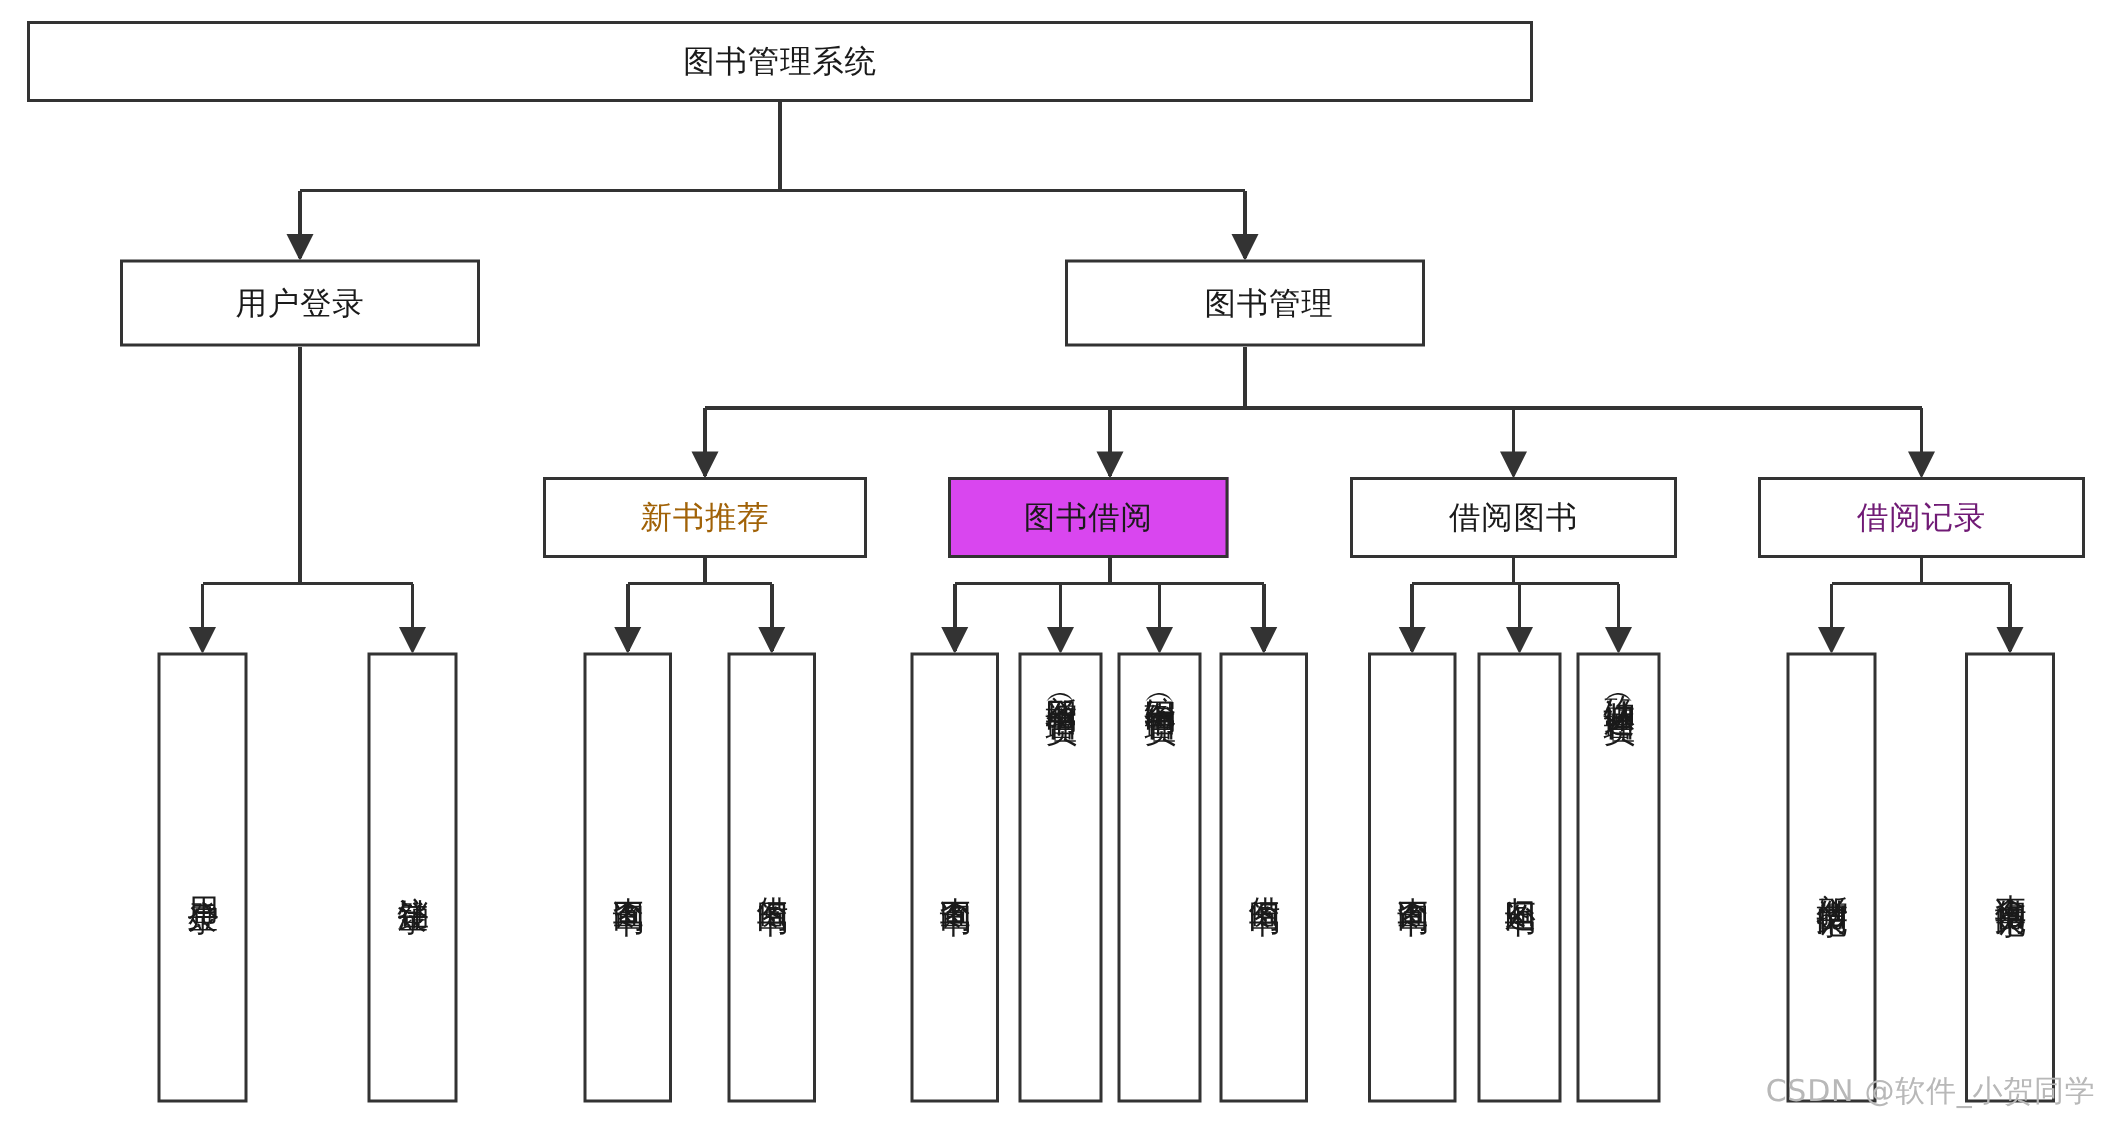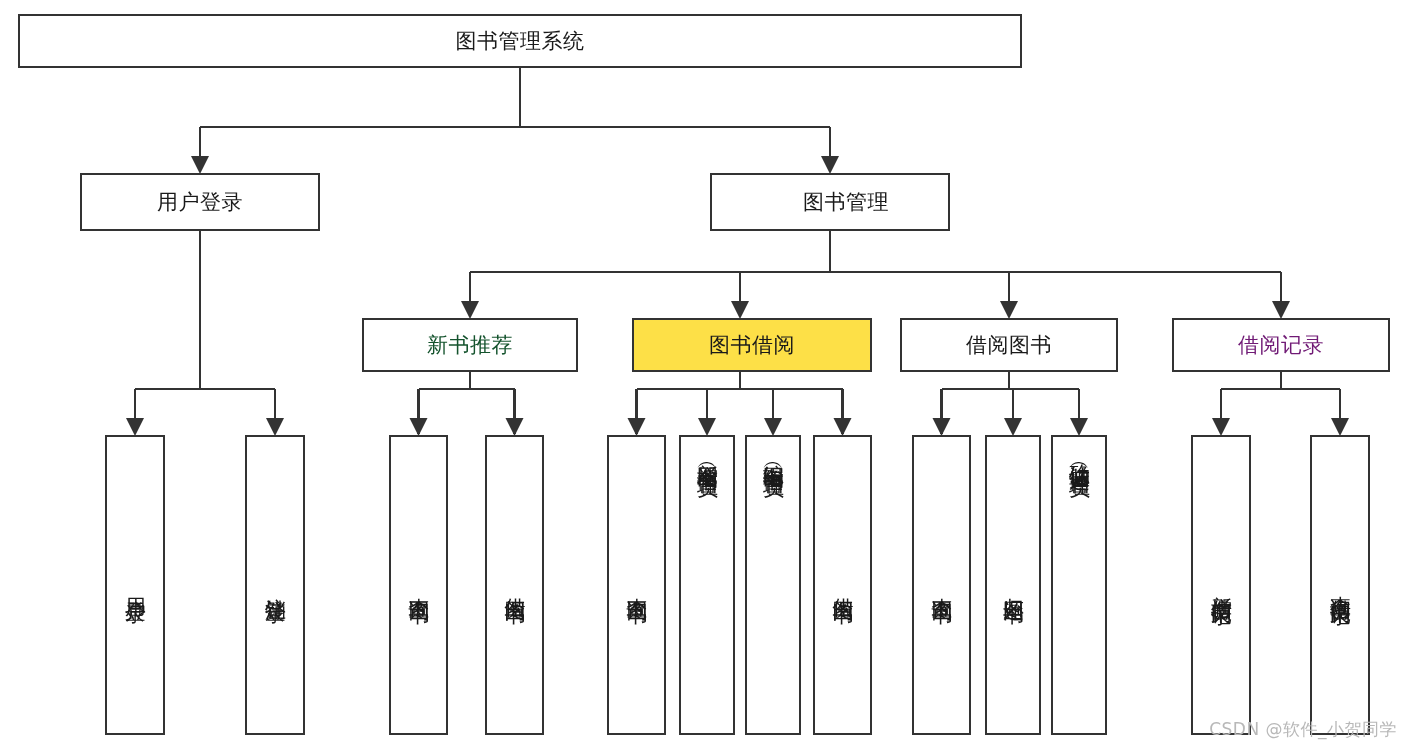--- a/index.html
+++ b/index.html
@@ -60,21 +60,21 @@
   }
   .node.vertical.centered {
     align-items: center;
     padding-top: 0;
   }
   #watermark {
     position: absolute;
     right: 8px;
     bottom: 6px;
     color: #b8b8b8;
-    font-size: 17px;
+    font-size: 20px;
     letter-spacing: 0.5px;
     z-index: 5;
     white-space: nowrap;
   }
 </style>
 </head>
 <body>
 
 <div id="canvas">
   <svg id="edges" viewBox="0 0 1405 747">
@@ -135,23 +135,23 @@
       <div class="node" style="left: 18px; top: 14px; width: 1004px; height: 54px; border-color: rgb(51, 51, 51); background: rgb(255, 255, 255);">
         <span class="node-label" style="color: rgb(26, 26, 26);">图书管理系统</span>
       </div>
       <div class="node" style="left: 80px; top: 173px; width: 240px; height: 58px; border-color: rgb(51, 51, 51); background: rgb(255, 255, 255);">
         <span class="node-label" style="color: rgb(26, 26, 26);">用户登录</span>
       </div>
       <div class="node" style="left: 710px; top: 173px; width: 240px; height: 58px; border-color: rgb(51, 51, 51); background: rgb(255, 255, 255); padding-left: 32px;">
         <span class="node-label" style="color: rgb(26, 26, 26);">图书管理</span>
       </div>
       <div class="node" style="left: 362px; top: 318px; width: 216px; height: 54px; border-color: rgb(51, 51, 51); background: rgb(255, 255, 255);">
-        <span class="node-label" style="color: #14532d;">新书推荐</span>
+        <span class="node-label" style="color: #a16207;">新书推荐</span>
       </div>
-      <div class="node" style="left: 632px; top: 318px; width: 240px; height: 54px; border-color: rgb(51, 51, 51); background: #fde047;">
+      <div class="node" style="left: 632px; top: 318px; width: 187px; height: 54px; border-color: rgb(51, 51, 51); background: #d946ef;">
         <span class="node-label" style="color: rgb(26, 26, 26);">图书借阅</span>
       </div>
       <div class="node" style="left: 900px; top: 318px; width: 218px; height: 54px; border-color: rgb(51, 51, 51); background: rgb(255, 255, 255);">
         <span class="node-label" style="color: rgb(26, 26, 26);">借阅图书</span>
       </div>
       <div class="node" style="left: 1172px; top: 318px; width: 218px; height: 54px; border-color: rgb(51, 51, 51); background: rgb(255, 255, 255);">
         <span class="node-label" style="color: #701a75;">借阅记录</span>
       </div>
       <div class="node vertical centered" style="left: 105px; top: 435px; width: 60px; height: 300px; border-color: rgb(51, 51, 51); background: rgb(255, 255, 255);">
         <span class="node-label" style="color: rgb(26, 26, 26);">用户登录</span>

